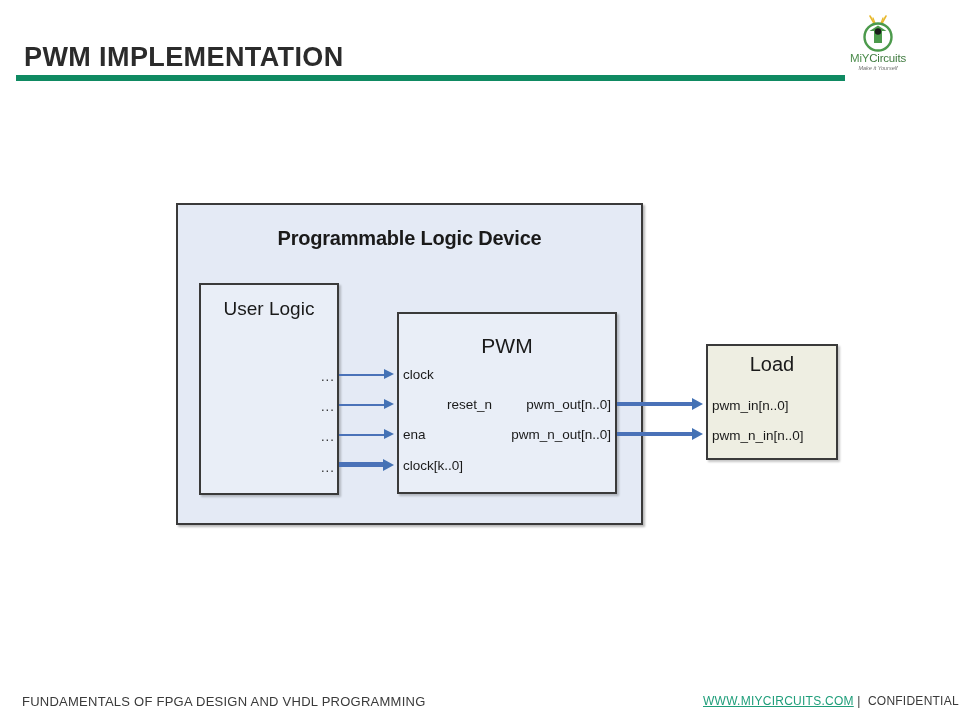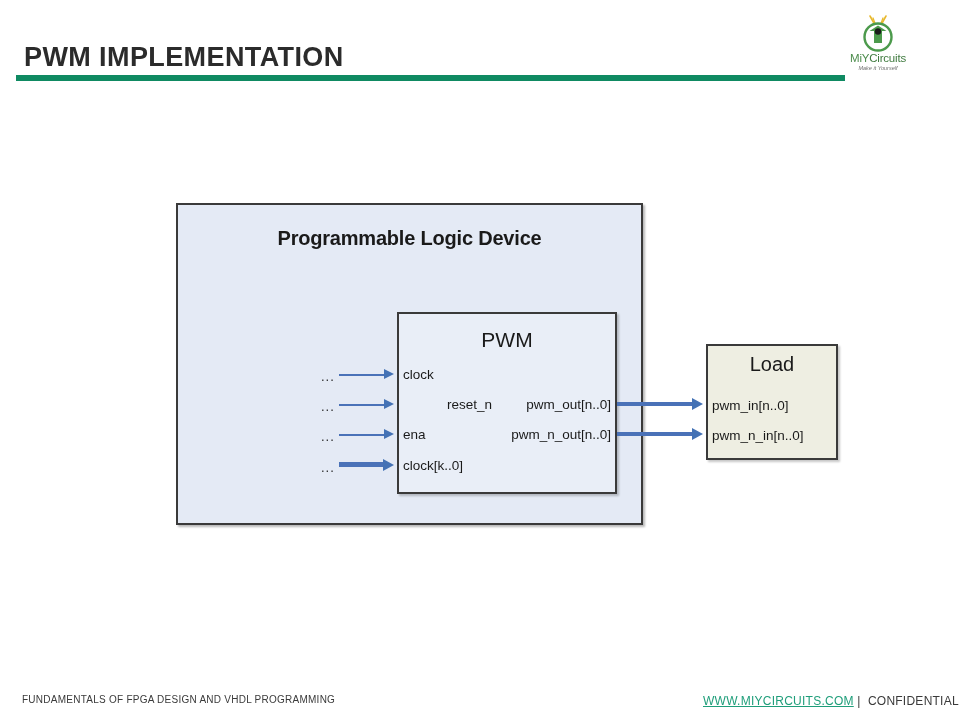--- a/index.html
+++ b/index.html
@@ -138,21 +138,21 @@
     left: 358px;
     top: 312px;
     width: 220px;
     height: 182px;
     background: #e9eef7;
     border: 2px solid #3a3a3a;
     box-shadow: 2px 2px 2px rgba(0,0,0,0.22);
   }
   #pwm-title {
     left: 0;
-    top: 14px;
+    top: 20px;
     font-size: 21px;
     color: #1a1a1a;
     font-weight: 400;
   }
 
   
   #load-box {
     left: 667px;
     top: 344px;
     width: 132px;
@@ -205,21 +205,21 @@
     border-top-width: 5.5px;
     border-bottom-width: 5.5px;
     border-left-width: 10px;
   }
 
   
   #footer-left {
     position: absolute;
     left: 22px;
     top: 694px;
-    font-size: 10px;
+    font-size: 13px;
     letter-spacing: 0.25px;
     color: #3a3a3a;
     white-space: nowrap;
   }
   #footer-right {
     position: absolute;
     left: 703px;
     top: 694px;
     font-size: 12px;
     letter-spacing: 0.25px;
@@ -259,20 +259,23 @@
   <div id="logo-wordmark"><span class="miy">MiY</span><span class="circuits">Circuits</span></div>
   <div id="logo-tagline">Make it Yourself</div>
 </div>
 
 <div id="diagram">
 
   <div id="pld-box" class="dbox">
     <div id="pld-title" class="dbox-label">Programmable Logic Device</div>
   </div>
 
+  <div id="userlogic-box" class="dbox">
+    <div id="userlogic-title" class="dbox-label">User Logic</div>
+  </div>
 
   <div class="dots" style="left:282px; top:370px;">...</div>
   <div class="dots" style="left:282px; top:400px;">...</div>
   <div class="dots" style="left:282px; top:430px;">...</div>
   <div class="dots" style="left:282px; top:461px;">...</div>
 
   <div id="pwm-box" class="dbox">
     <div id="pwm-title" class="dbox-label">PWM</div>
   </div>
 

